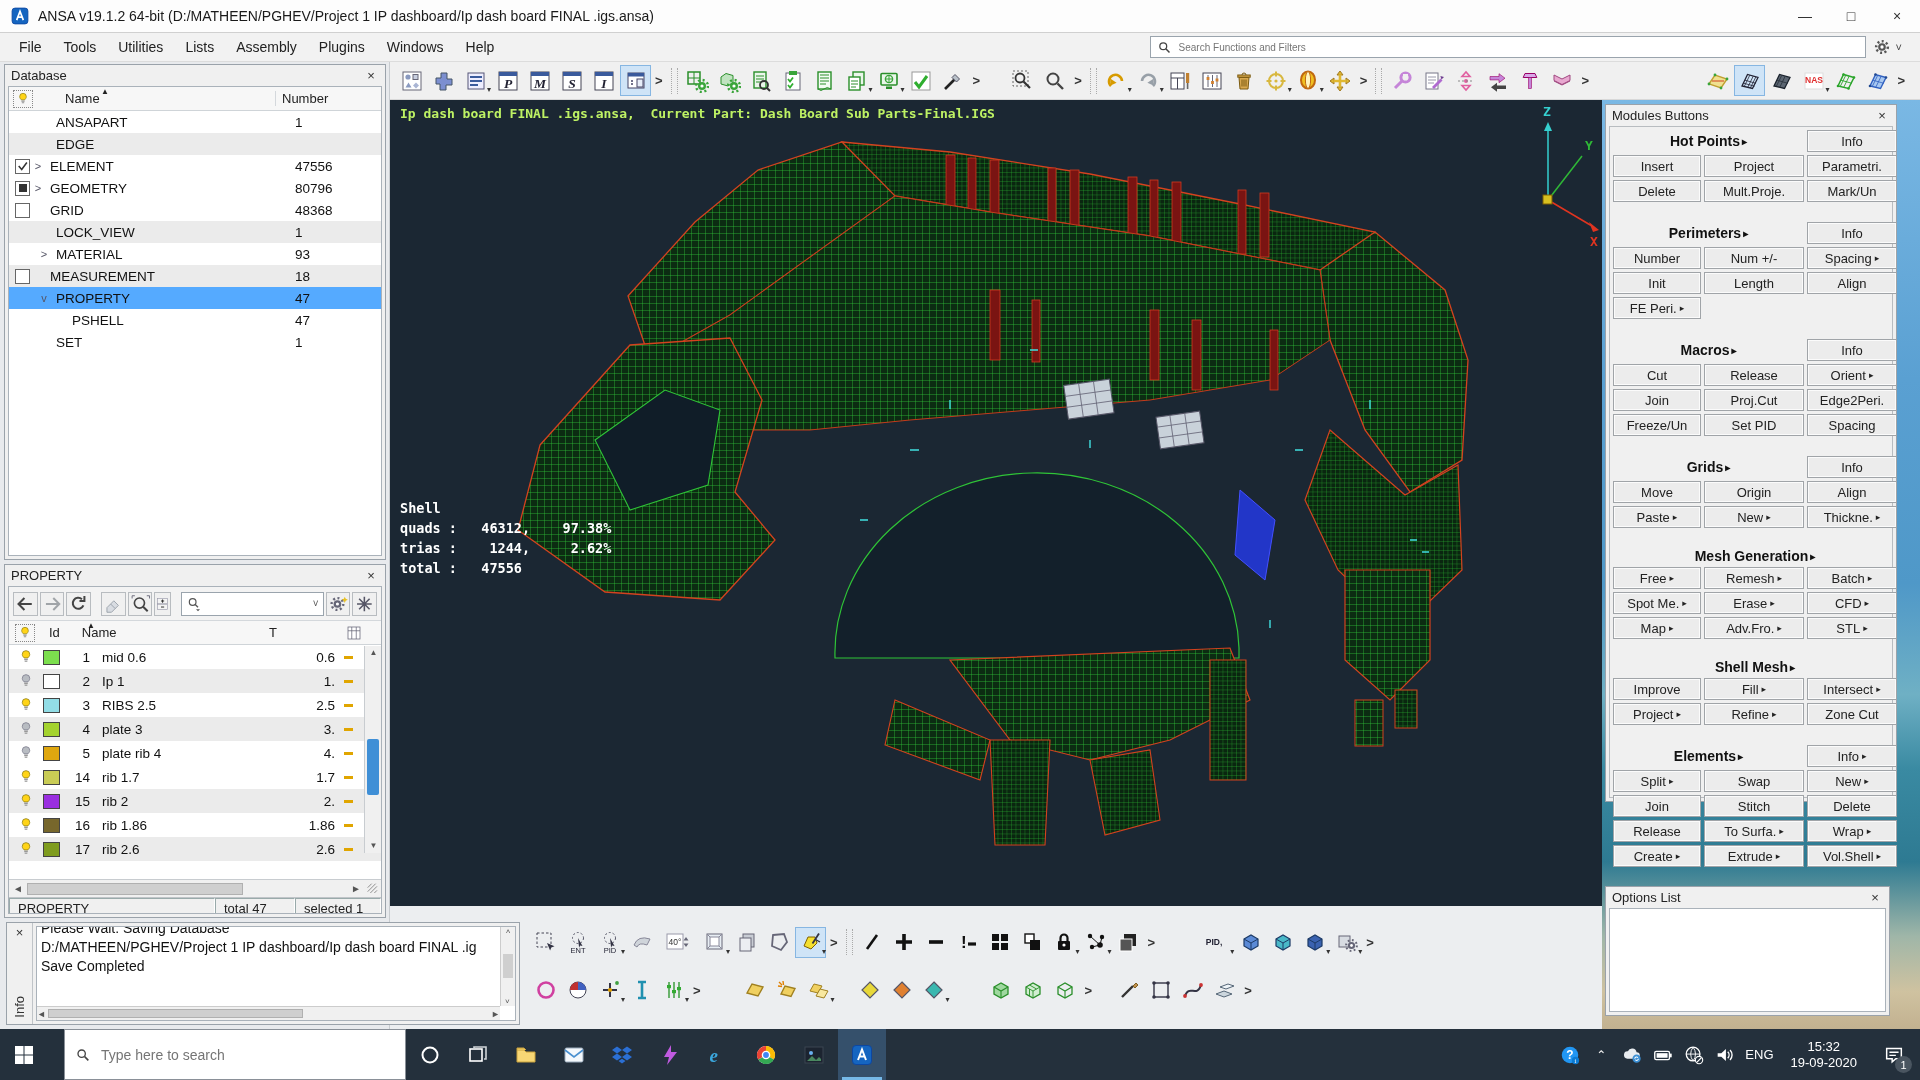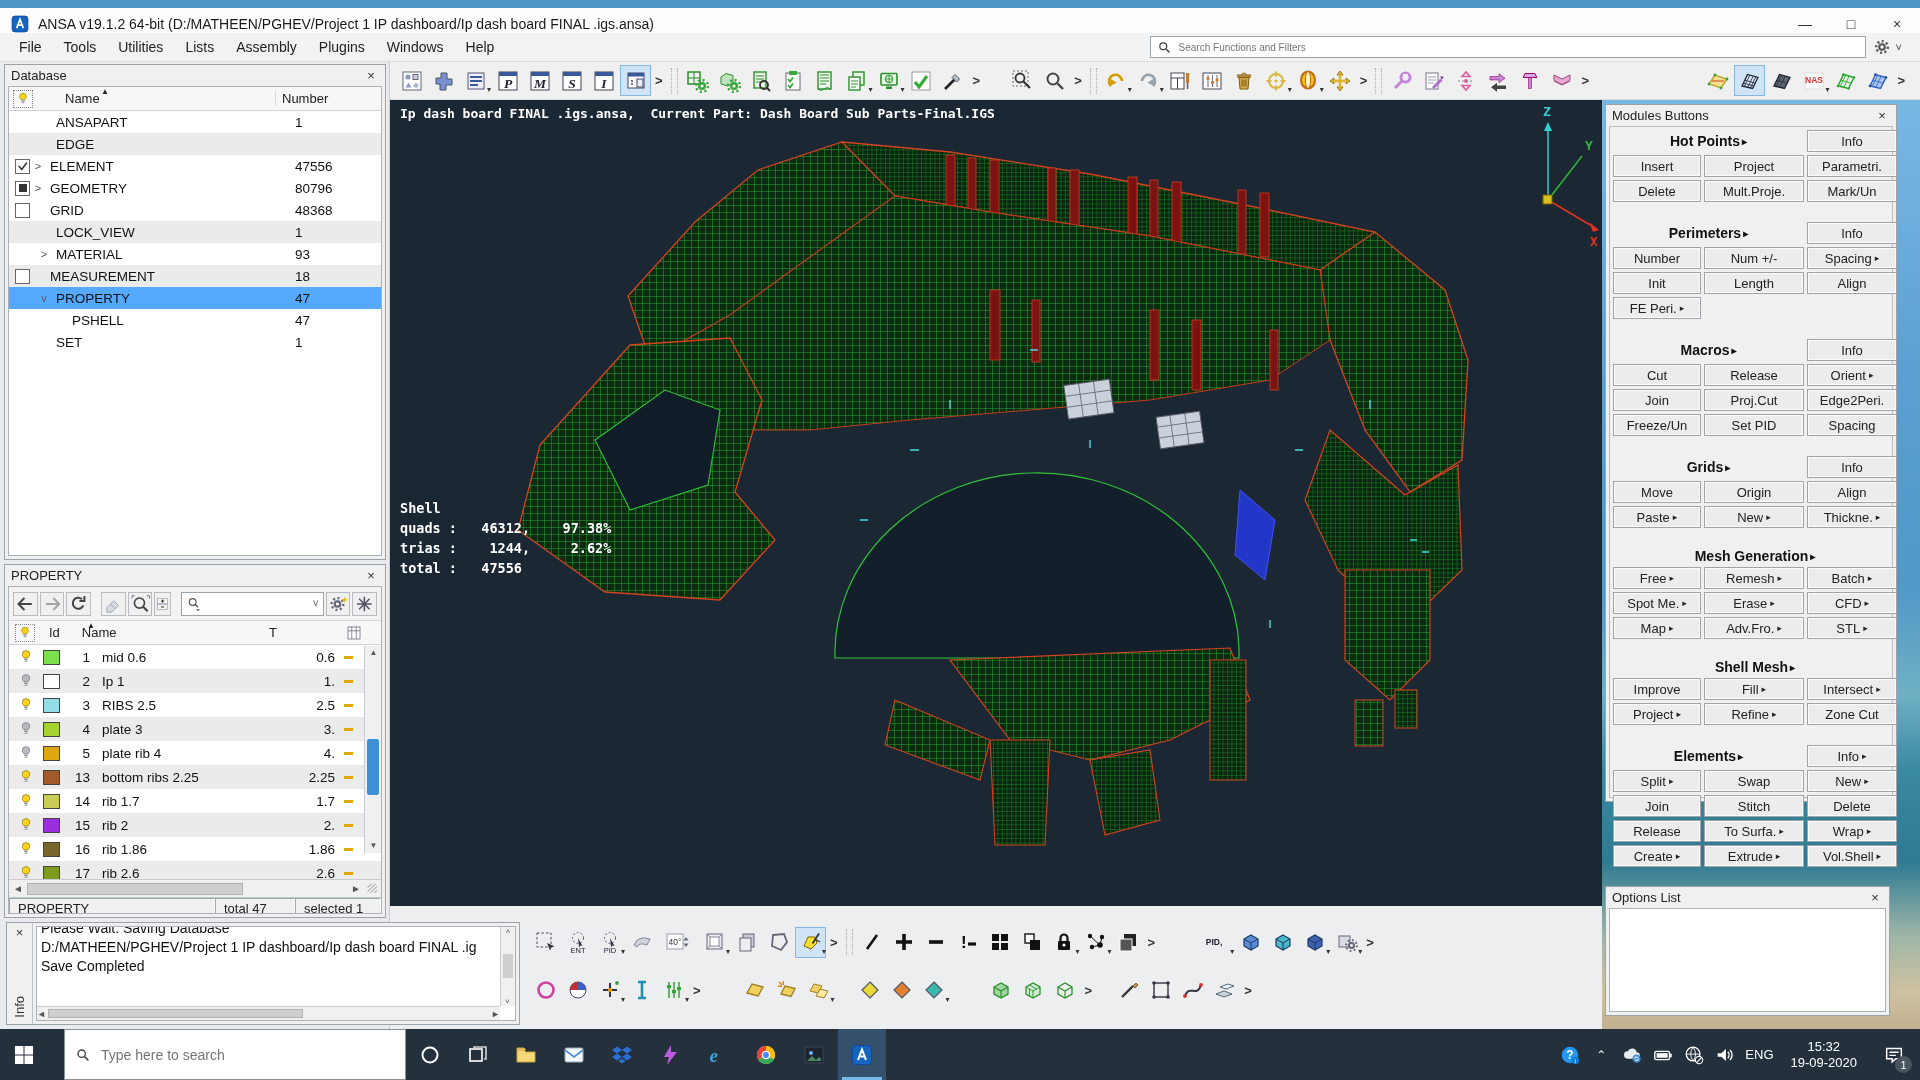--- a/index.html
+++ b/index.html
@@ -1,21 +1,21 @@
 <!DOCTYPE html>
 <html><head>
 <meta charset="utf-8">
 <style>
   html,body{margin:0;padding:0;width:1920px;height:1080px;overflow:hidden;
     font-family:"Liberation Sans",sans-serif;background:#4f97c8;}
   *{box-sizing:border-box;}
   .abs{position:absolute;}
   
   #titlebar{left:0;top:0;width:1920px;height:33px;background:#fdfdfd;border-bottom:1px solid #d0d0d0;
-    display:flex;align-items:center;padding-left:10px;margin-top:8px;}
+    display:flex;align-items:center;padding-left:10px;}
   #titlebar .ticon{width:20px;height:20px;margin-right:8px;}
   #titlebar .ttext{font-size:14px;color:#1a1a1a;}
   #wincontrols{margin-left:auto;display:flex;height:33px;}
   #wincontrols span{width:46px;height:33px;display:flex;align-items:center;justify-content:center;
     font-size:14px;color:#333;}
   
   #menubar{left:0;top:33px;width:1920px;height:29px;background:#f2f2f2;border-bottom:1px solid #dcdcdc;
     display:flex;align-items:center;padding:0 8px;}
   #menubar .mitem{padding:4px 11px;font-size:14px;color:#222;}
   #fsearch{margin-left:auto;width:716px;height:22px;border:1px solid #9aa4ad;background:#fff;
@@ -84,21 +84,21 @@
   #infostrip .x{font-size:13px;color:#333;}
   #infolabel{writing-mode:vertical-rl;transform:rotate(180deg);font-size:13px;color:#333;margin-top:auto;margin-bottom:6px;}
   #infobody{flex:1;margin:3px;background:#fff;border:1px solid #aab2ba;position:relative;overflow:hidden;}
   #infolines{position:absolute;left:4px;top:-8px;font-size:14px;color:#111;line-height:19px;white-space:pre;}
   #infovs{position:absolute;right:0;top:0;bottom:14px;width:15px;background:#f0f0f0;border-left:1px solid #ccc;font-size:8px;color:#555;text-align:center;}
   #infovs .thumb{position:absolute;left:2px;right:2px;top:34%;height:30%;background:#cfcfcf;}
   #infohs{position:absolute;left:0;right:15px;bottom:0;height:14px;background:#f0f0f0;border-top:1px solid #ccc;display:flex;align-items:center;font-size:9px;color:#555;}
   #infohs .hthumb{width:55%;height:9px;margin:0 2px;}
   
   #viewport{left:390px;top:100px;width:1212px;height:806px;background:#1b2733;overflow:hidden;}
-  #vhead{position:absolute;left:10px;top:6px;font-family:"DejaVu Sans Mono",monospace;font-size:13px;font-weight:bold;color:#ffffff;white-space:pre;}
+  #vhead{position:absolute;left:10px;top:6px;font-family:"DejaVu Sans Mono",monospace;font-size:13px;font-weight:bold;color:#bef264;white-space:pre;}
   #shellstats{position:absolute;left:10px;top:398px;font-family:"DejaVu Sans Mono",monospace;font-size:13.5px;font-weight:bold;color:#fff;line-height:20px;white-space:pre;}
   
   #rightcol{left:1602px;top:100px;width:318px;height:929px;
     background:linear-gradient(180deg,#7ab8e4 0%,#5aa0d2 30%,#4f98c8 52%,#6fb0c4 64%,#3a8aa2 72%,#2e7a92 82%,#9fb6a8 90%,#cfc2a0 96%,#c2b190 100%);}
   #modwin{left:3px;top:4px;width:292px;height:698px;}
   #modbody{position:absolute;left:3px;right:3px;top:21px;bottom:3px;background:#f0f0f0;border:1px solid #b8bcc0;padding:3px 3px;}
   .msec{display:grid;grid-template-columns:88px 100px 90px;column-gap:3px;row-gap:3px;margin-bottom:20px;}
   .mtitle{grid-column:1/3;display:flex;align-items:center;justify-content:center;font-size:14px;font-weight:bold;color:#111;}
   .mtitle i{font-style:normal;font-size:10px;margin-left:2px;}
   .mbtn{height:22px;border:1px solid #a0a4a8;background:#ececec;box-shadow:inset 0 0 0 1px #fbfbfb;
@@ -748,37 +748,20 @@
               <span style="width:18px;height:18px;display:inline-block"><svg viewBox="0 0 24 24" width="100%" height="100%" style="max-width:24px;max-height:24px">
                   <path d="M12,3.5 a5,5 0 0 1 5,5 c0,2.4 -1.7,3.5 -2.4,4.7 h-5.2 c-0.7,-1.2 -2.4,-2.3 -2.4,-4.7 a5,5 0 0 1 5,-5 z" fill="#b8bcc2" stroke="#778"></path>
                   <rect x="9.6" y="14.2" width="4.8" height="2" fill="#999"></rect>
                   <rect x="10.2" y="16.8" width="3.6" height="1.6" fill="#999"></rect>
                 </svg></span>
             </span>
             <span class="pswatch" style="background:#dfa70f"></span>
             <span class="pid">5</span>
             <span class="pname">plate rib 4</span>
             <span class="pt">4.</span>
-            <span class="ptick">
-              <i></i>
-            </span>
-            <span style="width:20px"></span>
-          </div>
-          <div class="prow shaded">
-            <span class="pbulb">
-              <span style="width:18px;height:18px;display:inline-block"><svg viewBox="0 0 24 24" width="100%" height="100%" style="max-width:24px;max-height:24px">
-                  <path d="M12,3.5 a5,5 0 0 1 5,5 c0,2.4 -1.7,3.5 -2.4,4.7 h-5.2 c-0.7,-1.2 -2.4,-2.3 -2.4,-4.7 a5,5 0 0 1 5,-5 z" fill="#ffd418" stroke="#8a7a10"></path>
-                  <rect x="9.6" y="14.2" width="4.8" height="2" fill="#999"></rect>
-                  <rect x="10.2" y="16.8" width="3.6" height="1.6" fill="#999"></rect>
-                </svg></span>
-            </span>
-            <span class="pswatch" style="background:#a2592b"></span>
-            <span class="pid">13</span>
-            <span class="pname">bottom ribs 2.25</span>
-            <span class="pt">2.25</span>
             <span class="ptick">
               <i></i>
             </span>
             <span style="width:20px"></span>
           </div>
           <div class="prow">
             <span class="pbulb">
               <span style="width:18px;height:18px;display:inline-block"><svg viewBox="0 0 24 24" width="100%" height="100%" style="max-width:24px;max-height:24px">
                   <path d="M12,3.5 a5,5 0 0 1 5,5 c0,2.4 -1.7,3.5 -2.4,4.7 h-5.2 c-0.7,-1.2 -2.4,-2.3 -2.4,-4.7 a5,5 0 0 1 5,-5 z" fill="#ffd418" stroke="#8a7a10"></path>
                   <rect x="9.6" y="14.2" width="4.8" height="2" fill="#999"></rect>

